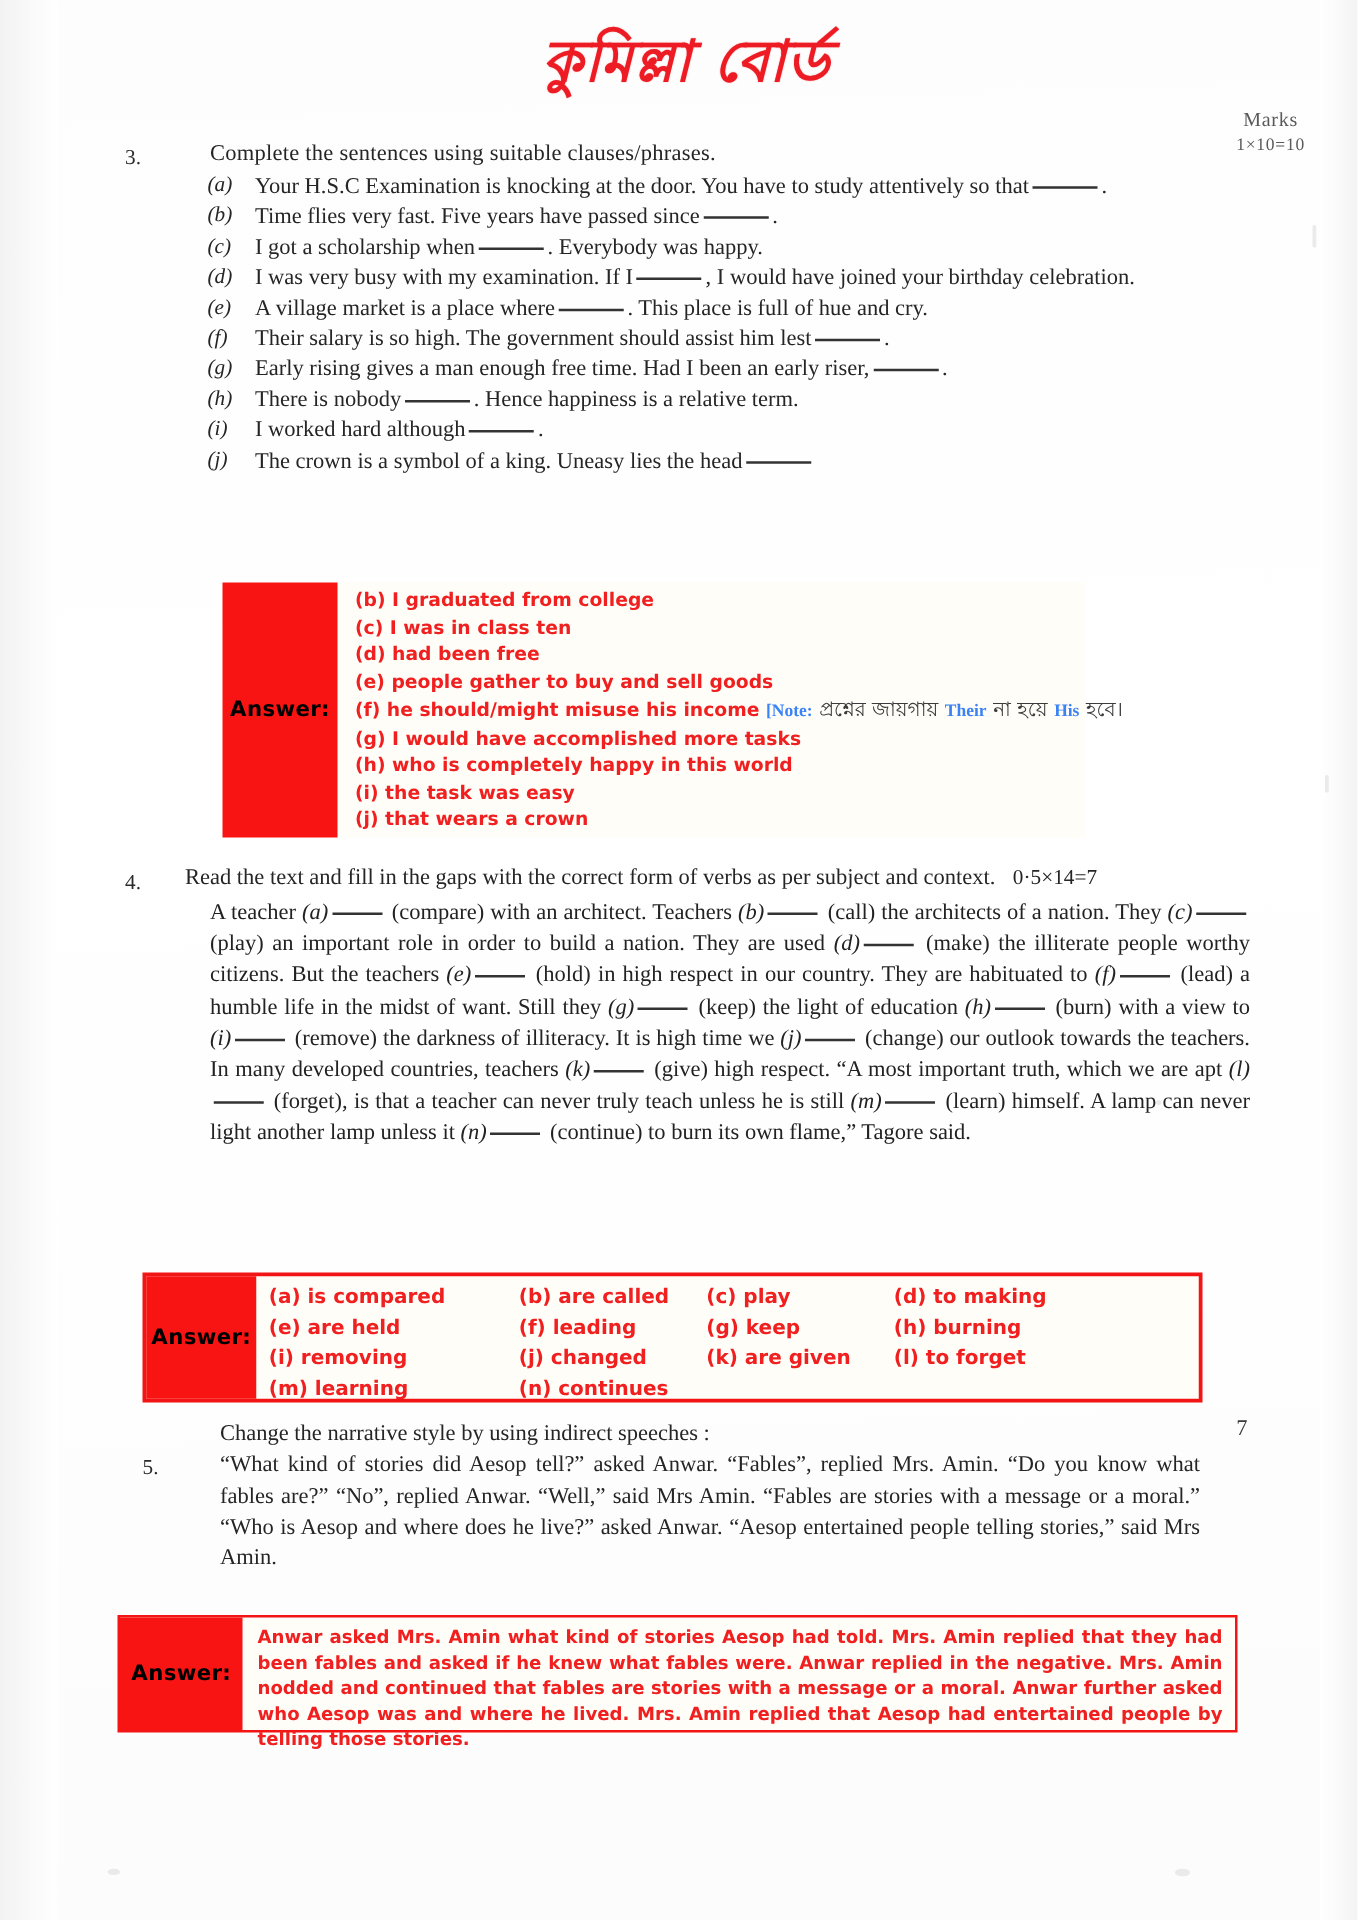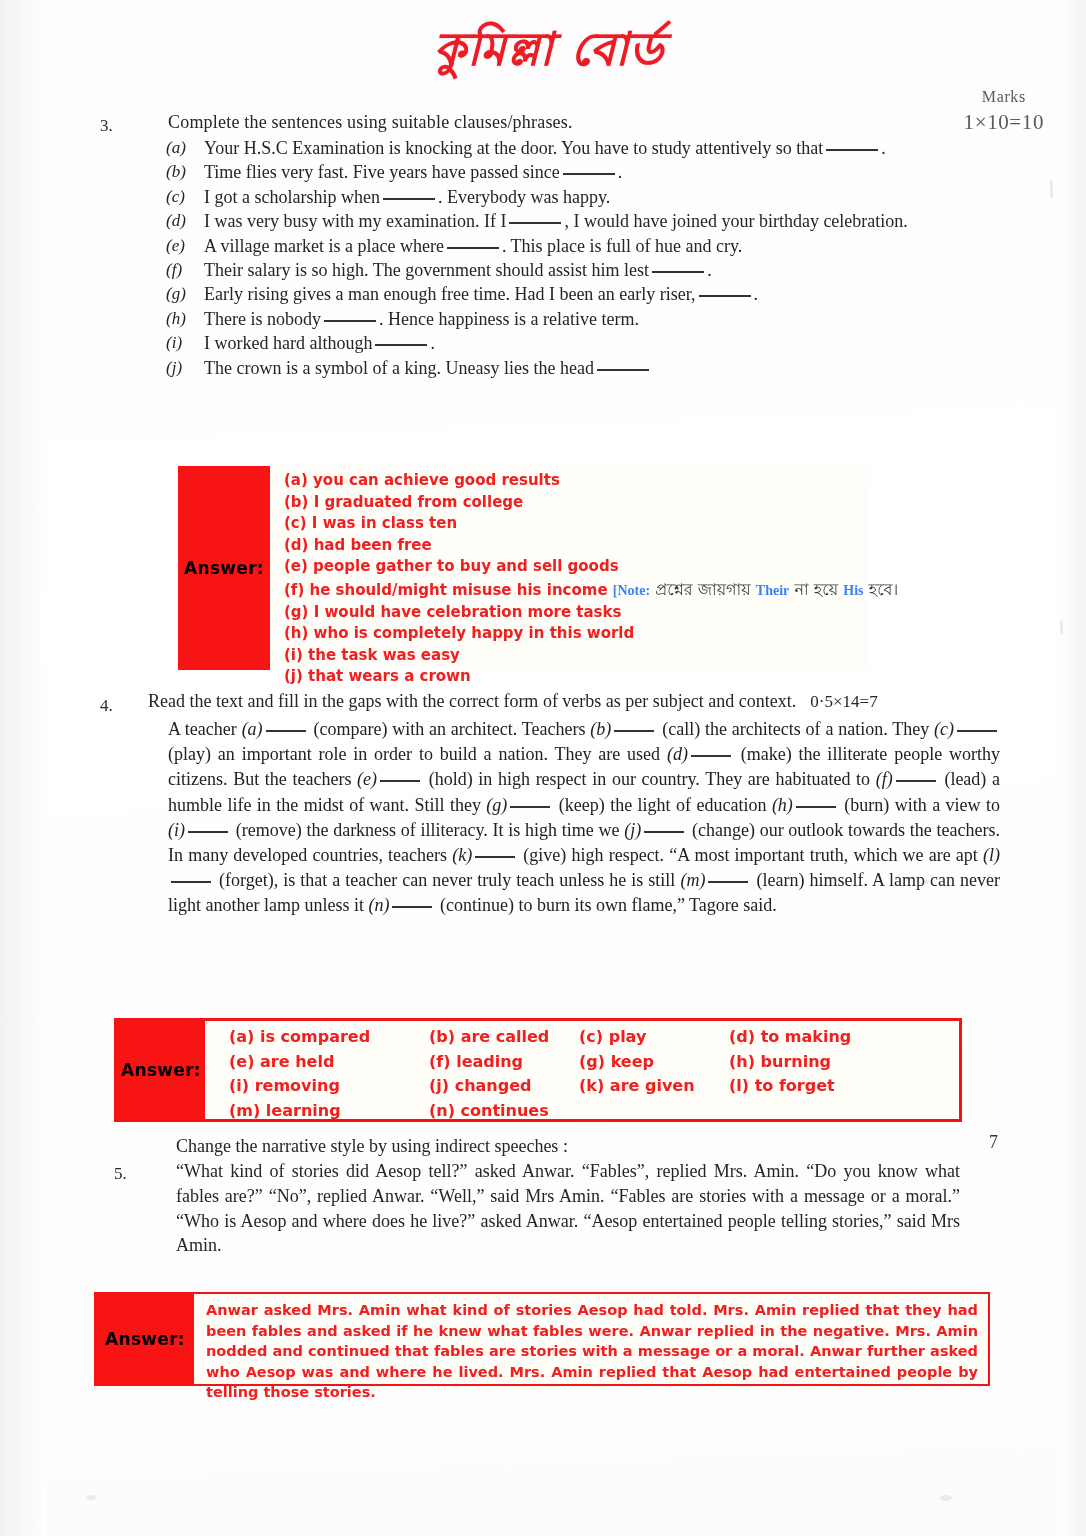--- a/index.html
+++ b/index.html
@@ -54,21 +54,21 @@
   .marks-block {
     position: absolute;
     right: 42px;
     top: 86px;
     text-align: center;
     font-size: 16px;
     color: #5a5a5a;
     line-height: 1.35;
     letter-spacing: 0.6px;
   }
-  .marks-block .m2 { font-size: 21px; }
+  .marks-block .m2 { font-size: 14px; }
 
   
   .qblock {
     position: absolute;
     color: #252525;
   }
   .qnum {
     position: absolute;
     font-size: 17px;
     color: #2a2a2a;
@@ -162,21 +162,21 @@
   #answer-box-4 {
     left: 114px;
     top: 1018px;
     width: 848px;
     height: 104px;
     border: 3px solid #f11515;
     box-sizing: border-box;
   }
   #answer-box-4 .answer-tab { width: 88px; }
   #answer-box-4 .answer-body {
-    padding: 4px 0 0 24px;
+    padding: 4px 0 0 10px;
     font-size: 16px;
   }
   .ans-grid {
     display: grid;
     grid-template-columns: 200px 150px 150px auto;
     row-gap: 1px;
     line-height: 1.48;
   }
 
   
@@ -292,27 +292,26 @@
         <li><span class="lbl">(g)</span><span>Early rising gives a man enough free time. Had I been an early riser,</span><span class="blank"></span><span>.</span></li>
         <li><span class="lbl">(h)</span><span>There is nobody</span><span class="blank"></span><span>. Hence happiness is a relative term.</span></li>
         <li><span class="lbl">(i)</span><span>I worked hard although</span><span class="blank"></span><span>.</span></li>
         <li><span class="lbl">(j)</span><span>The crown is a symbol of a king. Uneasy lies the head</span><span class="blank"></span></li>
       </ul>
   </div>
 
   <div class="answer-box" id="answer-box-3">
     <div class="answer-tab">Answer:</div>
     <div class="answer-body" id="ans3-body">
-        <div class="ans-line"><span>(a) you can achieve good results</span></div>
         <div class="ans-line"><span>(b) I graduated from college</span></div>
         <div class="ans-line"><span>(c) I was in class ten</span></div>
         <div class="ans-line"><span>(d) had been free</span></div>
         <div class="ans-line"><span>(e) people gather to buy and sell goods</span></div>
         <div class="ans-line"><span>(f) he should/might misuse his income</span> <span class="note-kw">[Note:</span> <span class="note-bn">প্রশ্নের জায়গায়</span> <span class="note-kw">Their</span> <span class="note-bn">না হয়ে</span> <span class="note-kw">His</span> <span class="note-bn">হবে।</span></div>
-        <div class="ans-line"><span>(g) I would have celebration more tasks</span></div>
+        <div class="ans-line"><span>(g) I would have accomplished more tasks</span></div>
         <div class="ans-line"><span>(h) who is completely happy in this world</span></div>
         <div class="ans-line"><span>(i) the task was easy</span></div>
         <div class="ans-line"><span>(j) that wears a crown</span></div>
       </div>
   </div>
 
   <div class="qblock" id="q4">
     <div class="qnum">4.</div>
     <div class="q4head">
       <span>Read the text and fill in the gaps with the correct form of verbs as per subject and context.</span><span class="marks-inline">0·5×14=7</span>

